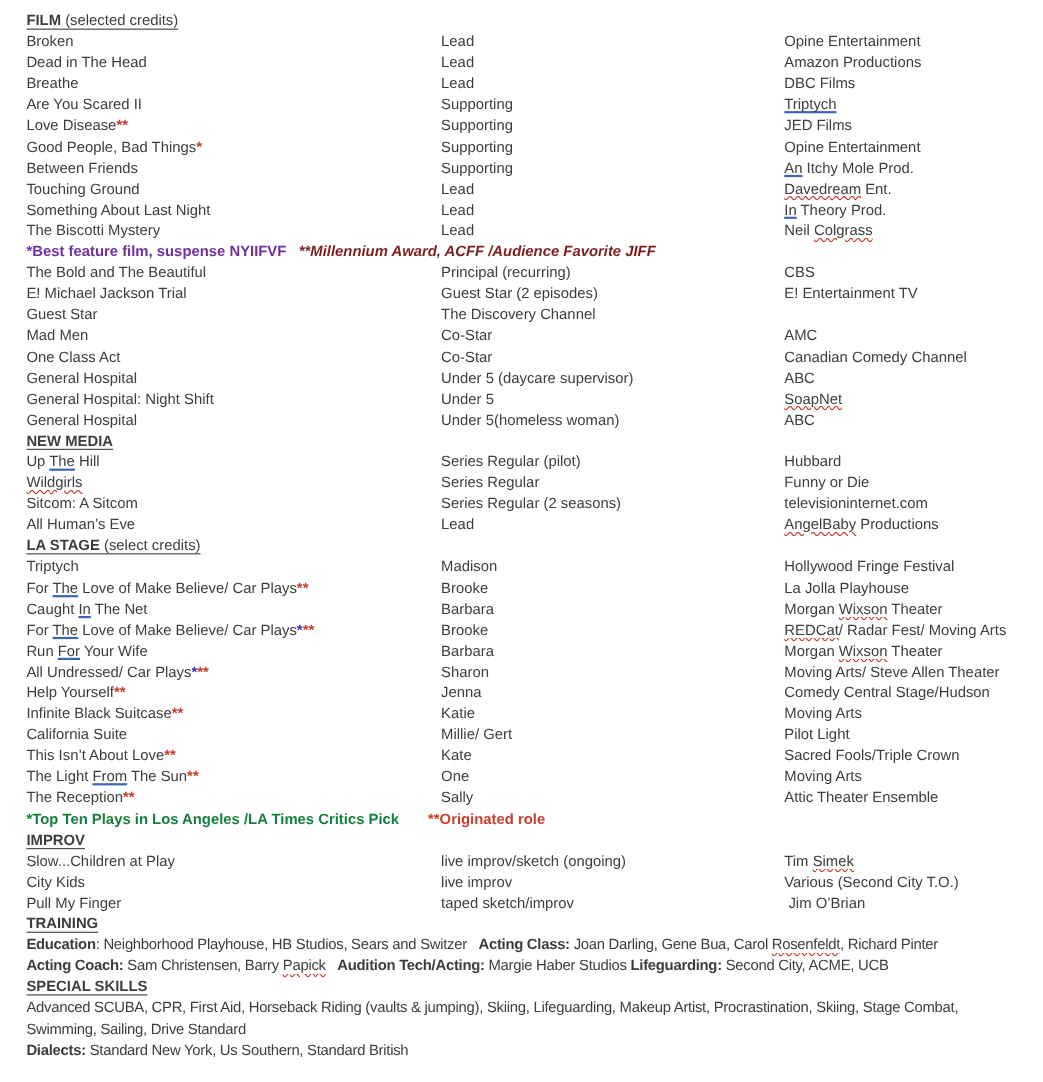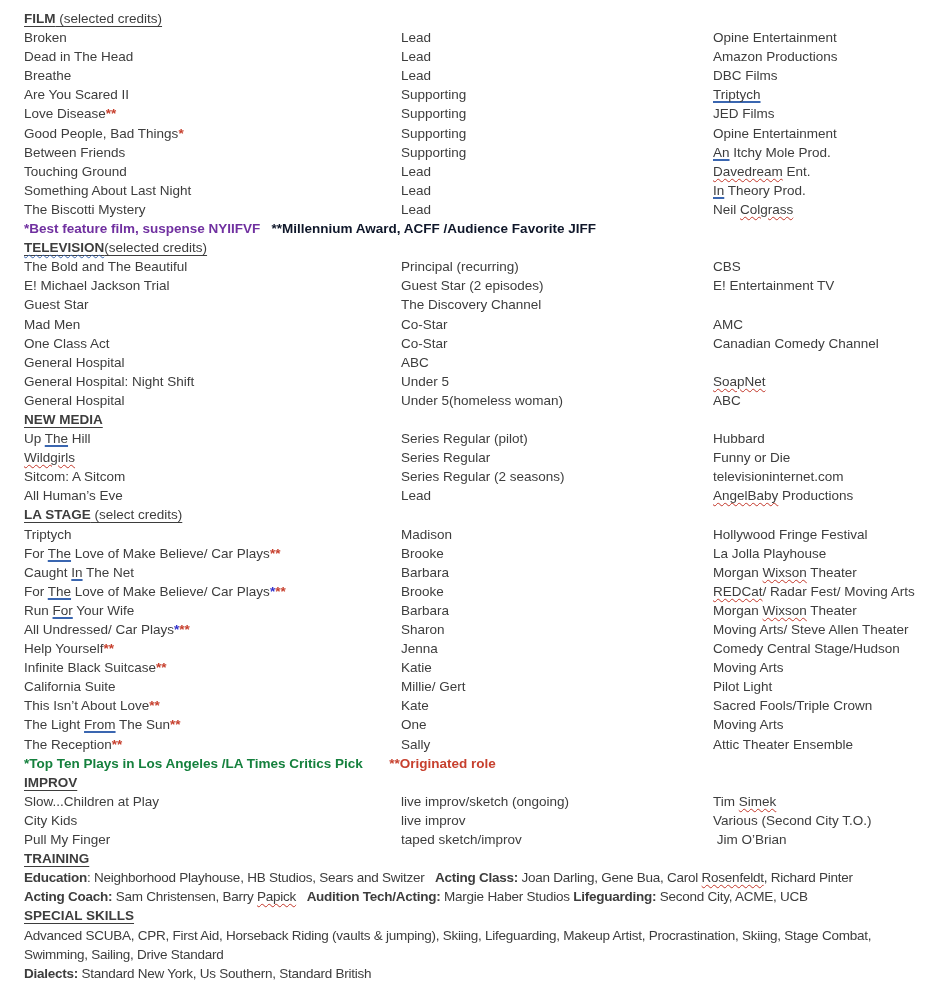--- a/index.html
+++ b/index.html
@@ -28,30 +28,29 @@
       <div class="row"><div><span>Broken</span></div><div><span>Lead</span></div><div><span>Opine Entertainment</span></div></div>
       <div class="row"><div><span>Dead in The Head</span></div><div><span>Lead</span></div><div><span>Amazon Productions</span></div></div>
       <div class="row"><div><span>Breathe</span></div><div><span>Lead</span></div><div><span>DBC Films</span></div></div>
       <div class="row"><div><span>Are You Scared II</span></div><div><span>Supporting</span></div><div><span class="u-grammar">Triptych</span></div></div>
       <div class="row"><div><span>Love Disease</span><span class="b" style="color: rgb(199, 64, 46);">**</span></div><div><span>Supporting</span></div><div><span>JED Films</span></div></div>
       <div class="row"><div><span>Good People, Bad Things</span><span class="b" style="color: rgb(199, 64, 46);">*</span></div><div><span>Supporting</span></div><div><span>Opine Entertainment</span></div></div>
       <div class="row"><div><span>Between Friends</span></div><div><span>Supporting</span></div><div><span class="u-grammar">An</span><span> Itchy Mole Prod.</span></div></div>
       <div class="row"><div><span>Touching Ground</span></div><div><span>Lead</span></div><div><span class="u-spell">Davedream</span><span> Ent.</span></div></div>
       <div class="row"><div><span>Something About Last Night</span></div><div><span>Lead</span></div><div><span class="u-grammar">In</span><span> Theory Prod.</span></div></div>
       <div class="row"><div><span>The Biscotti Mystery</span></div><div><span>Lead</span></div><div><span>Neil </span><span class="u-spell">Colgrass</span></div></div>
-      <div class="line footnote"><span class="b" style="color: rgb(112, 48, 160);">*Best feature film, suspense NYIIFVF</span><span>   </span><span class="b" style="color: #0f172a;">**Millennium Award, ACFF /Audience Favorite JIFF</span></div>
+      <div class="line footnote"><span class="b" style="color: rgb(112, 48, 160);">*Best feature film, suspense NYIIFVF</span><span>   </span><span class="b" style="color: #7f1d1d; font-style: italic;">**Millennium Award, ACFF /Audience Favorite JIFF</span></div>
     </section>
     <section>
-      <div class="line heading"><span class="b u-gwavy">TELEVISION</span><span>(selected credits)</span></div>
       <div class="row"><div><span>The Bold and The Beautiful</span></div><div><span>Principal (recurring)</span></div><div><span>CBS</span></div></div>
       <div class="row"><div><span>E! Michael Jackson Trial</span></div><div><span>Guest Star (2 episodes)</span></div><div><span>E! Entertainment TV</span></div></div>
       <div class="row"><div><span>Guest Star</span></div><div><span>The Discovery Channel</span></div></div>
       <div class="row"><div><span>Mad Men</span></div><div><span>Co-Star</span></div><div><span>AMC</span></div></div>
       <div class="row"><div><span>One Class Act</span></div><div><span>Co-Star</span></div><div><span>Canadian Comedy Channel</span></div></div>
-      <div class="row"><div><span>General Hospital</span></div><div><span>ABC</span></div></div>
+      <div class="row"><div><span>General Hospital</span></div><div><span>Under 5 (daycare supervisor)</span></div><div><span>ABC</span></div></div>
       <div class="row"><div><span>General Hospital: Night Shift</span></div><div><span>Under 5</span></div><div><span class="u-spell">SoapNet</span></div></div>
       <div class="row"><div><span>General Hospital</span></div><div><span>Under 5(homeless woman)</span></div><div><span>ABC</span></div></div>
     </section>
     <section>
       <div class="line heading"><span class="b">NEW MEDIA</span></div>
       <div class="row"><div><span>Up </span><span class="u-grammar">The</span><span> Hill</span></div><div><span>Series Regular (pilot)</span></div><div><span>Hubbard</span></div></div>
       <div class="row"><div><span class="u-spell">Wildgirls</span></div><div><span>Series Regular</span></div><div><span>Funny or Die</span></div></div>
       <div class="row"><div><span>Sitcom: A Sitcom</span></div><div><span>Series Regular (2 seasons)</span></div><div><span>televisioninternet.com</span></div></div>
       <div class="row"><div><span>All Human’s Eve</span></div><div><span>Lead</span></div><div><span class="u-spell">AngelBaby</span><span> Productions</span></div></div>
     </section>

